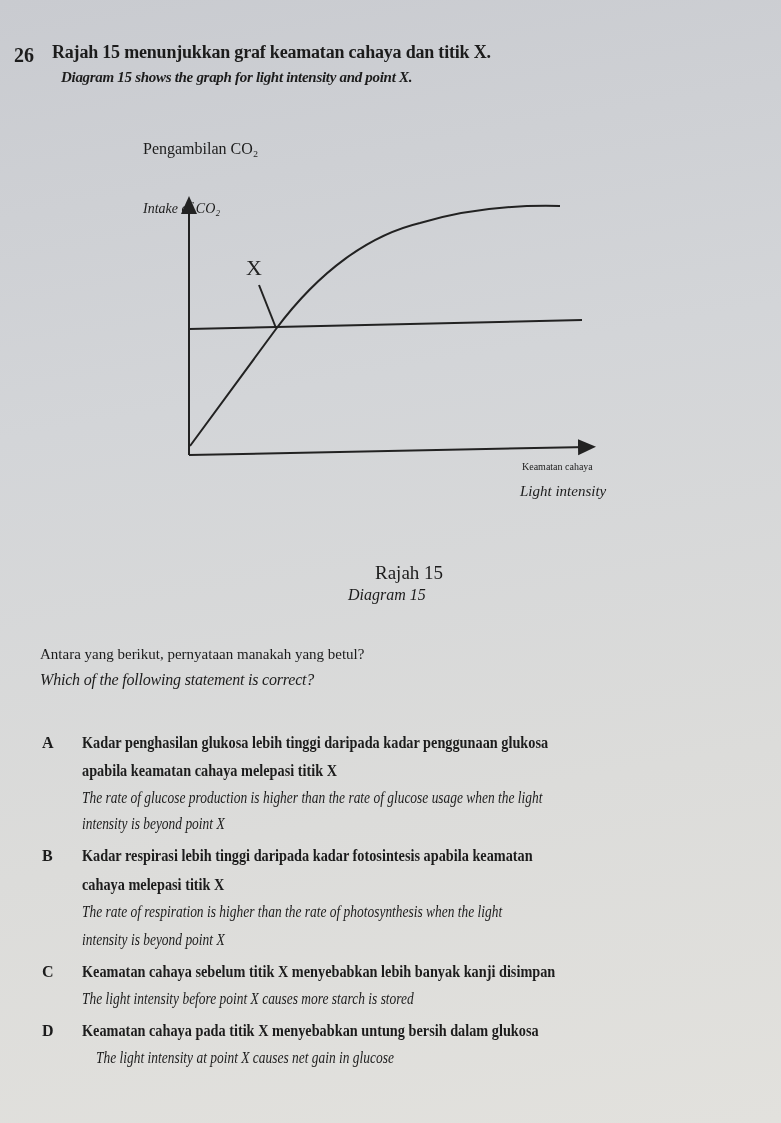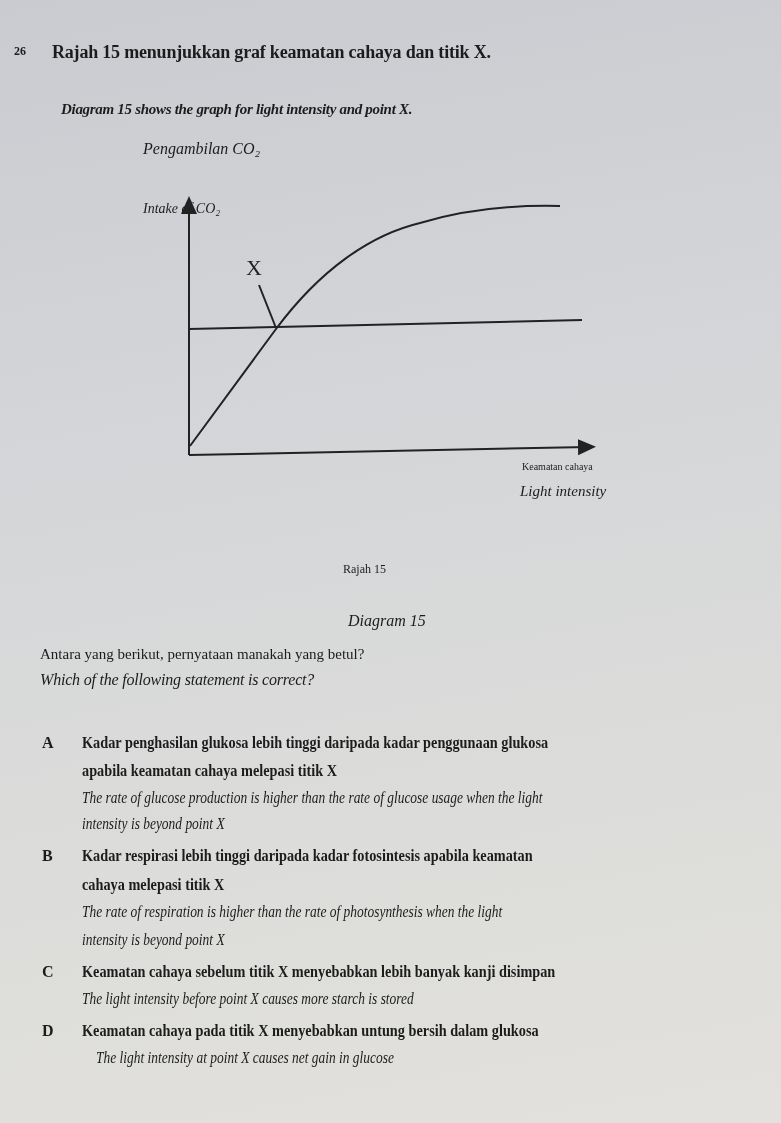--- a/index.html
+++ b/index.html
@@ -4,33 +4,33 @@
   <style>
     html, body { margin: 0; padding: 0; }
     body {
       width: 781px; height: 1123px; overflow: hidden;
       background: linear-gradient(170deg, #c9cbd0 0%, #d3d5d8 35%, #dcdcda 70%, #e2e1dd 100%);
       color: #1c1c1c;
       font-family: "Liberation Serif", "DejaVu Serif", serif;
       position: relative;
     }
     .abs { position: absolute; }
-    .qnum { left: 14px; top: 44px; font-size: 12px; font-weight: bold; }
+    .qnum { left: 14px; top: 44px; font-size: 20px; font-weight: bold; }
     .q-ms { left: 52px; top: 42px; font-size: 18px; font-weight: bold; letter-spacing: -0.2px; text-align: center; }
-    .q-en { left: 61px; top: 69px; font-size: 15px; font-style: italic; font-weight: bold; letter-spacing: -0.3px; margin-top: 32px; }
+    .q-en { left: 61px; top: 69px; font-size: 15px; font-style: italic; font-weight: bold; letter-spacing: -0.3px; }
 
-    .ylab-ms { left: 143px; top: 140px; font-size: 16px; font-style: italic; }
+    .ylab-ms { left: 143px; top: 140px; font-size: 16px; }
     .ylab-en { left: 143px; top: 161px; font-size: 14px; font-style: italic; margin-top: 40px; }
 
     .graph { left: 170px; top: 190px; }
     .xlab-ms { left: 522px; top: 461px; font-size: 10px; }
     .xlab-en { left: 520px; top: 483px; font-size: 15px; font-style: italic; text-align: right; }
 
-    .cap-ms { left: 343px; top: 562px; font-size: 12px; }
-    .cap-en { left: 348px; top: 612px; font-size: 16px; font-style: italic; }
+    .cap-ms { left: 375px; top: 562px; font-size: 19px; }
+    .cap-en { left: 348px; top: 586px; font-size: 16px; font-style: italic; }
 
     .stem-ms { left: 40px; top: 646px; font-size: 15px; }
     .stem-en { left: 40px; top: 671px; font-size: 16px; font-style: italic; letter-spacing: -0.2px; font-family: Liberation Serif, serif; }
 
     .opt-letter { font-size: 16px; font-weight: bold; }
     .opt-ms { font-size: 17px; font-weight: bold; transform-origin: left top; transform: scaleX(0.84); white-space: nowrap; }
     .opt-en { font-size: 16px; font-style: italic; transform-origin: left top; transform: scaleX(0.84); white-space: nowrap; }
   </style>
 </head>
 <body>

